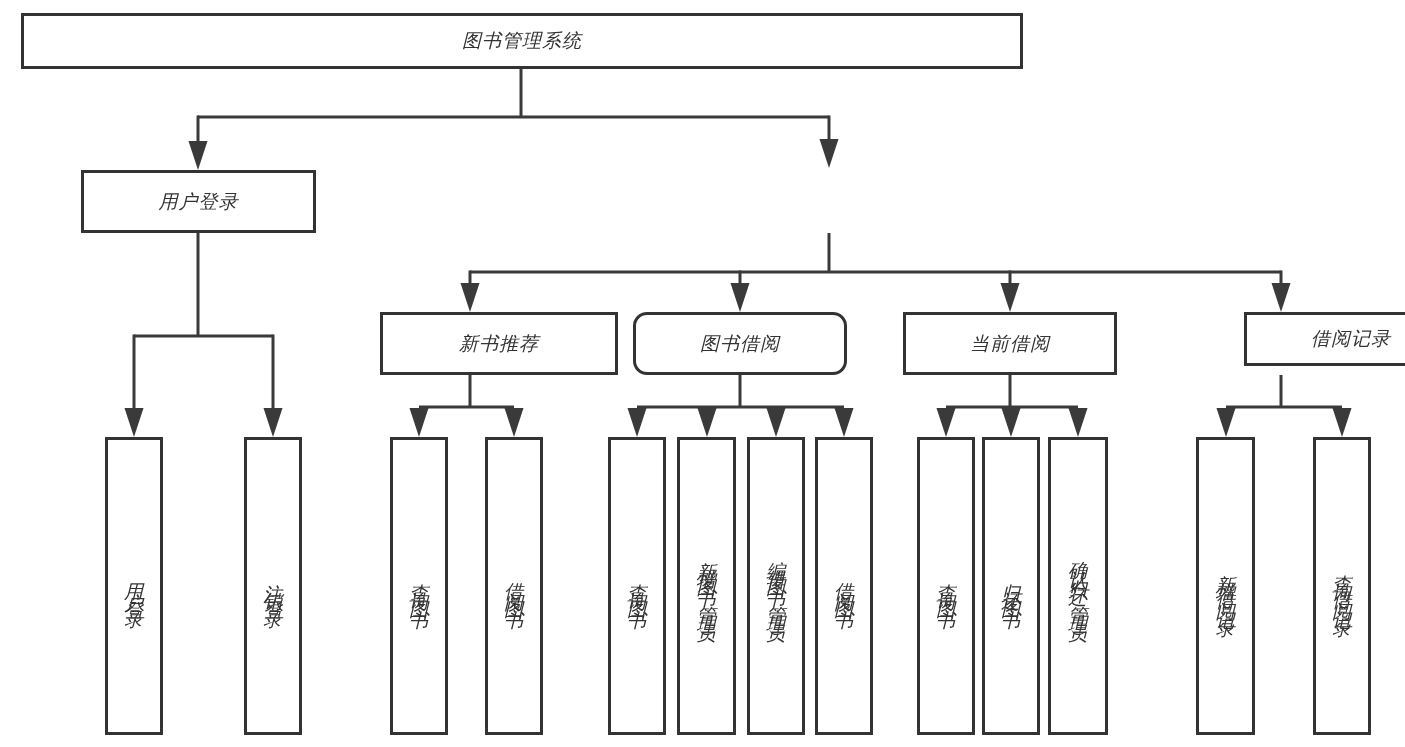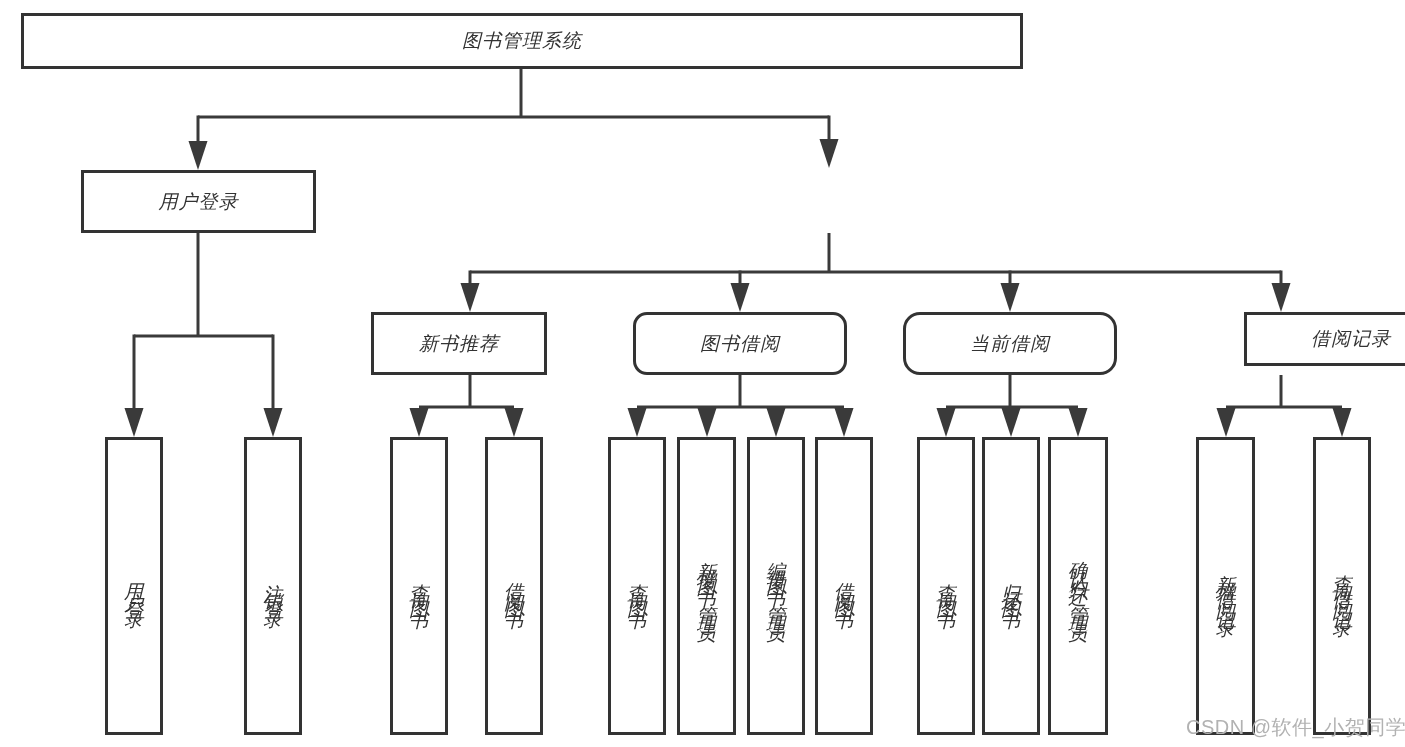--- a/index.html
+++ b/index.html
@@ -138,27 +138,27 @@
   </svg>
 
   <div class="node h" style="left:21px; top:13px; width:1002px; height:56px;">
     <span>图书管理系统</span>
   </div>
 
   <div class="node h" style="left:81px; top:170px; width:235px; height:63px;">
     <span>用户登录</span>
   </div>
 
-  <div class="node h" style="left:371px; top:312px; width:176px; height:63px;">
+  <div class="node h" style="left:380px; top:312px; width:238px; height:63px;">
     <span>新书推荐</span>
   </div>
   <div class="node h" style="left:633px; top:312px; width:214px; height:63px;border-radius:14px;">
     <span>图书借阅</span>
   </div>
-  <div class="node h" style="left:903px; top:312px; width:214px; height:63px;border-radius:17px;">
+  <div class="node h" style="left:903px; top:312px; width:214px; height:63px;">
     <span>当前借阅</span>
   </div>
   <div class="node h" style="left:1244px; top:312px; width:214px; height:54px;">
     <span>借阅记录</span>
   </div>
 
   <div class="node v" style="left:105px; top:437px; width:58px; height:298px;">
     <span>用户登录</span>
   </div>
   <div class="node v" style="left:244px; top:437px; width:58px; height:298px;">
@@ -195,15 +195,14 @@
     <span>确认归还（管理员）</span>
   </div>
 
   <div class="node v" style="left:1196px; top:437px; width:59px; height:298px;">
     <span>新增借阅记录</span>
   </div>
   <div class="node v" style="left:1313px; top:437px; width:58px; height:298px;">
     <span>查询借阅记录</span>
   </div>
 
-  <div id="watermark">CSDN @软件_小贺同学</div>
 
 </div>
 
 </body></html>

